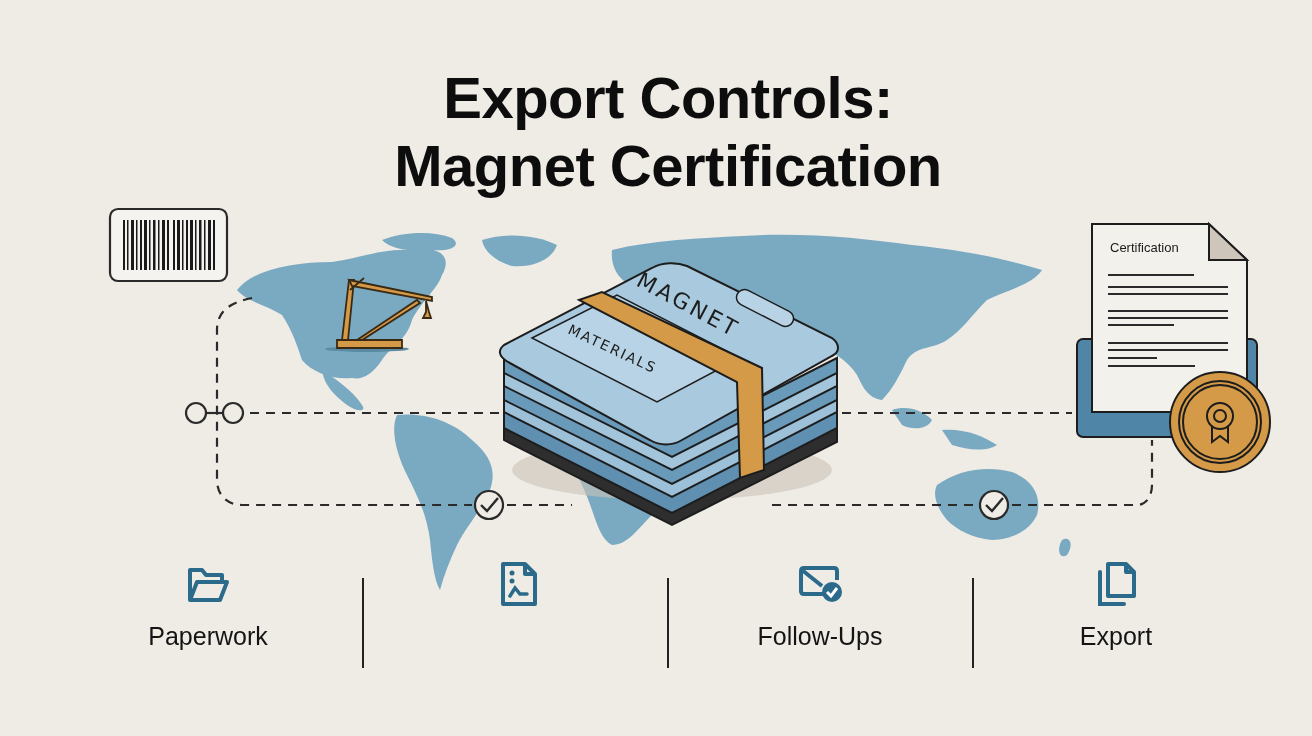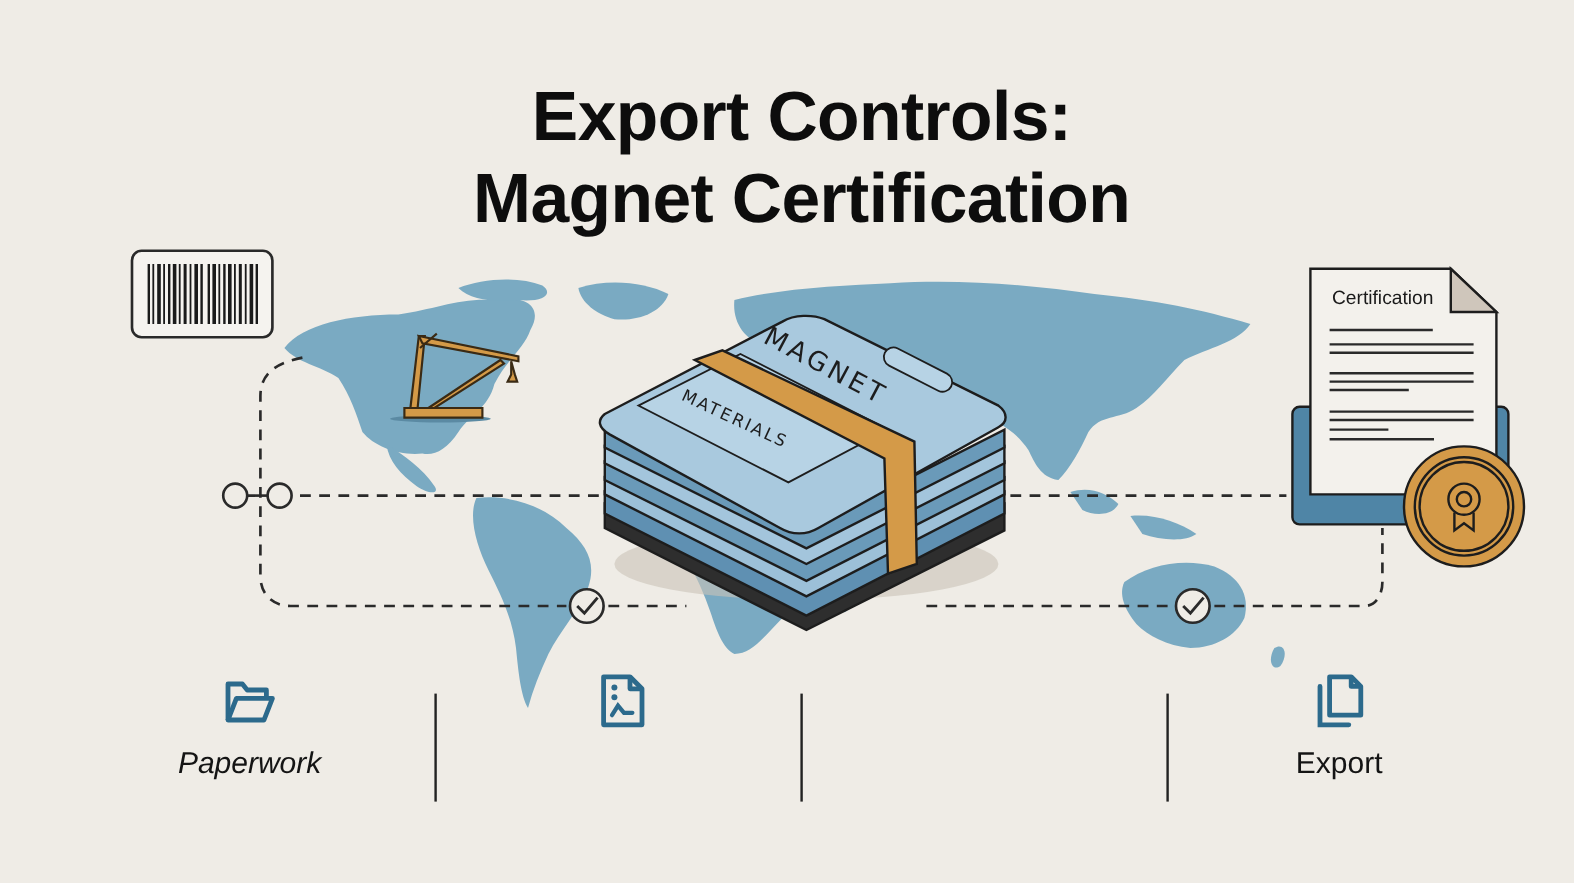--- a/index.html
+++ b/index.html
@@ -12,21 +12,21 @@
   .canvas { position: absolute; left: 12px; top: 0; width: 1312px; height: 696px; }
   .title {
     position: absolute; left: 0; right: 0; top: 64px;
     text-align: center; color: #0d0d0d;
     font-weight: 700; font-size: 58px; line-height: 68px; letter-spacing: -0.5px;
   }
   .title span { display: block; }
   svg.art { position: absolute; left: 0; top: 0; }
   .cert-text {
     position: absolute; left: 1098px; top: 240px;
-    font-size: 16px; color: #1a1a1a;
+    font-size: 13px; color: #1a1a1a;
   }
   .footer-item {
     position: absolute; top: 560px; width: 220px; text-align: center;
   }
   .footer-item .icon { display: block; margin: 0 auto; width: 44px; height: 48px; }
   .footer-item .label {
     display: block; margin-top: 14px;
     font-size: 25px; color: #141414;
   }
   .divider { position: absolute; top: 578px; width: 2px; height: 90px; background: #222; }
@@ -172,21 +172,21 @@
         <circle cx="1208" cy="422" r="37" fill="none"></circle>
         <circle cx="1208" cy="416" r="13" fill="none"></circle>
         <circle cx="1208" cy="416" r="6" fill="none"></circle>
         <path d="M1200,427 L1200,442 L1208,436 L1216,442 L1216,427" fill="none"></path>
       </g>
     </g>
   </svg>
 
   <div class="cert-text">Certification</div>
 
-  <div class="footer-item" style="left:86px;font-style:italic;">
+  <div class="footer-item" style="left:86px;">
     <svg class="icon" viewBox="0 0 44 48">
       <path d="M4,40 L4,10 L16,10 L20,15 L36,15 L36,22" fill="none" stroke="#2c6a8c" stroke-width="4" stroke-linejoin="round"></path>
       <path d="M4,40 L11,22 L41,22 L34,40 Z" fill="none" stroke="#2c6a8c" stroke-width="4" stroke-linejoin="round"></path>
     </svg>
     <span class="label">Paperwork</span>
   </div>
 
   <div class="divider" style="left:350px;"></div>
 
   <div class="footer-item" style="left:397px;">
@@ -194,20 +194,29 @@
       <path d="M6,4 L28,4 L38,14 L38,44 L6,44 Z" fill="none" stroke="#2c6a8c" stroke-width="4" stroke-linejoin="round"></path>
       <path d="M28,4 L28,14 L38,14" fill="none" stroke="#2c6a8c" stroke-width="4" stroke-linejoin="round"></path>
       <circle cx="15" cy="13" r="2.5" fill="#2c6a8c"></circle>
       <circle cx="15" cy="21" r="2.5" fill="#2c6a8c"></circle>
       <path d="M13,36 L18,28 L23,34 L30,34" fill="none" stroke="#2c6a8c" stroke-width="3.5" stroke-linecap="round"></path>
     </svg>
   </div>
 
   <div class="divider" style="left:655px;"></div>
 
+  <div class="footer-item" style="left:698px;">
+    <svg class="icon" viewBox="0 0 44 48">
+      <path d="M26,34 L6,34 C4,34 3,33 3,31 L3,11 C3,9 4,8 6,8 L36,8 C38,8 39,9 39,11 L39,20" fill="none" stroke="#2c6a8c" stroke-width="4"></path>
+      <path d="M4,10 L24,26" fill="none" stroke="#2c6a8c" stroke-width="4"></path>
+      <circle cx="34" cy="32" r="10" fill="#2c6a8c"></circle>
+      <path d="M29,32 L33,36 L39,28" fill="none" stroke="#ffffff" stroke-width="3"></path>
+    </svg>
+    <span class="label">Follow-Ups</span>
+  </div>
 
   <div class="divider" style="left:960px;"></div>
 
   <div class="footer-item" style="left:994px;">
     <svg class="icon" viewBox="0 0 44 48">
       <path d="M6,12 L6,44 L30,44" fill="none" stroke="#2c6a8c" stroke-width="4" stroke-linecap="round"></path>
       <path d="M14,4 L32,4 L40,12 L40,36 L14,36 Z" fill="none" stroke="#2c6a8c" stroke-width="4" stroke-linejoin="round"></path>
       <path d="M32,4 L32,12 L40,12" fill="none" stroke="#2c6a8c" stroke-width="4" stroke-linejoin="round"></path>
     </svg>
     <span class="label">Export</span>

